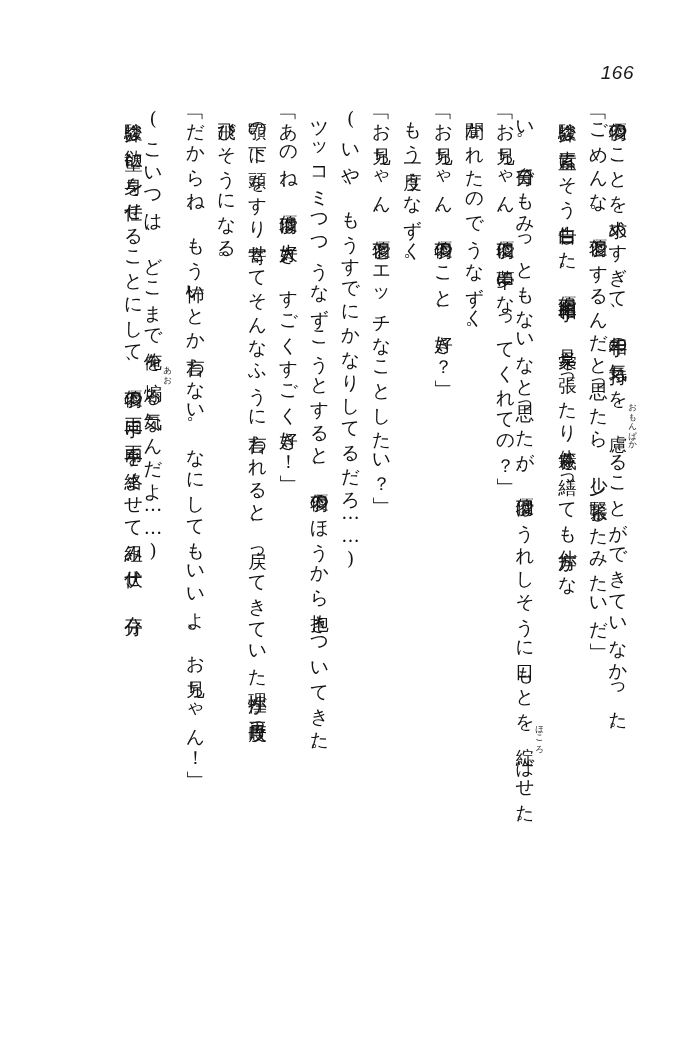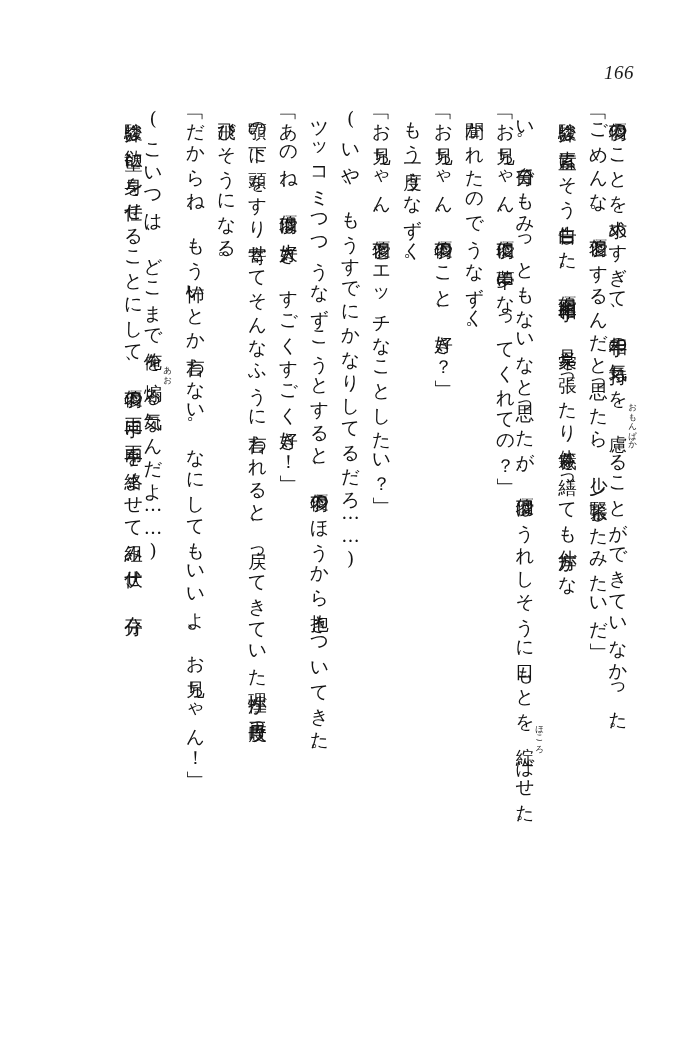--- a/index.html
+++ b/index.html
@@ -18,21 +18,21 @@
     position: relative;
     width: 690px;
     height: 1050px;
     background: #ffffff;
     box-sizing: border-box;
   }
   .page-number {
     position: absolute;
     top: 62px;
     right: 56px;
-    font-family: Liberation Serif, serif;
+    font-family: Liberation Sans, sans-serif;
     font-size: 19px;
     font-style: italic;
     color: #1a1a1a;
     letter-spacing: 0.5px;
   }
   .text-block {
     position: absolute;
     top: 108px;
     right: 52px;
     left: 48px;

